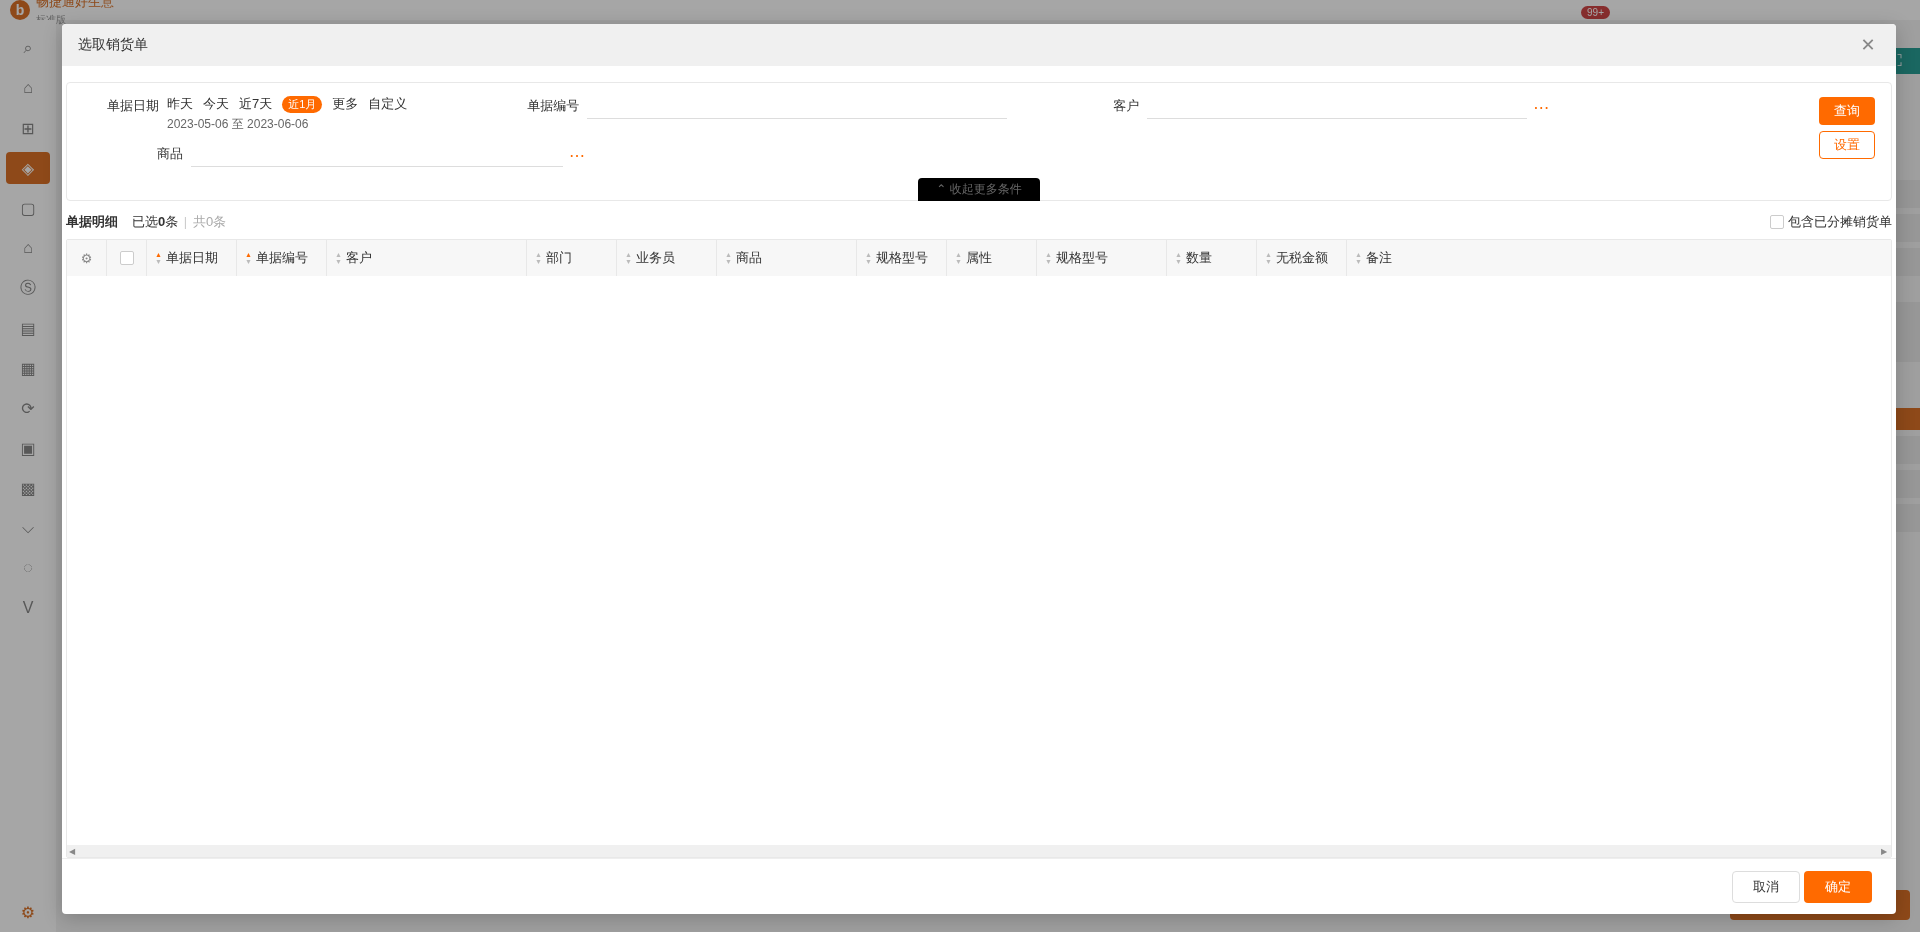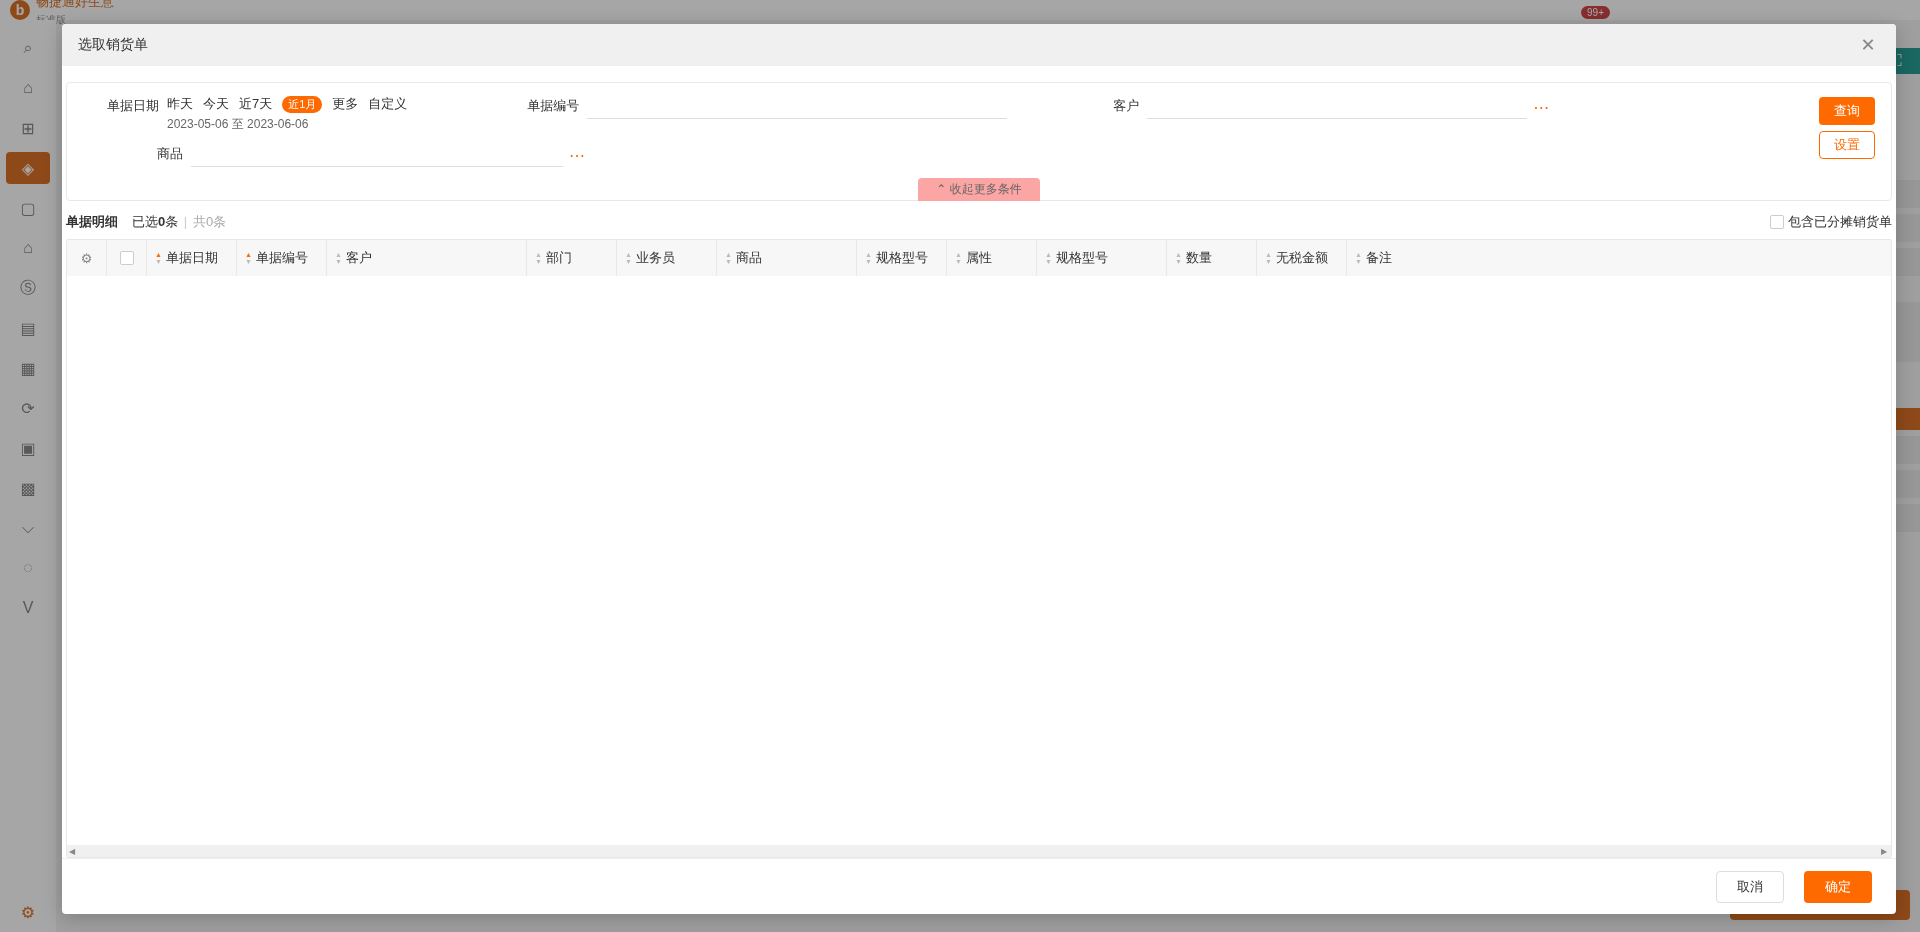--- a/index.html
+++ b/index.html
@@ -42,21 +42,21 @@
     .preset-active { background: #ff6a00; color: #fff; padding: 1px 6px; border-radius: 10px; font-size: 11px; }
     .date-range { font-size: 12px; color: #666; }
     .filter-input { border: none; border-bottom: 1px solid #ddd; width: 420px; height: 24px; font-size: 13px; padding: 2px 4px; }
     .filter-input-wrap { display: flex; align-items: center; gap: 6px; }
     .more-dots { color: #ff6a00; font-size: 16px; cursor: pointer; letter-spacing: 1px; }
     .filter-actions { position: absolute; right: 16px; top: 14px; display: flex; flex-direction: column; gap: 6px; }
     .btn { padding: 4px 14px; border-radius: 4px; font-size: 13px; cursor: pointer; border: 1px solid transparent; text-align: right; }
     .btn-primary { background: #ff6a00; color: #fff; }
     .btn-outline { background: #fff; color: #ff6a00; border-color: #ff6a00; }
     .collapse-bar { text-align: center; }
-    .collapse-btn { display: inline-block; background: #fca5a5; padding: 3px 18px; font-size: 12px; color: #666; border-radius: 4px 4px 0 0; cursor: pointer; position: relative; top: 1px; }
+    .collapse-btn { display: inline-block; background: #000000; padding: 3px 18px; font-size: 12px; color: #666; border-radius: 4px 4px 0 0; cursor: pointer; position: relative; top: 1px; }
     
     
     .list-header { display: flex; justify-content: space-between; align-items: center; margin-top: 12px; margin-bottom: 8px; }
     .list-header-left { display: flex; align-items: center; gap: 14px; font-size: 13px; }
     .list-title { font-weight: bold; color: #333; }
     .selected-count { color: #333; }
     .total-count { color: #aaa; }
     .checkbox-wrap { display: flex; align-items: center; gap: 4px; font-size: 13px; color: #333; }
     .chk { width: 14px; height: 14px; border: 1px solid #ccc; border-radius: 2px; background: #fff; }
     
@@ -66,21 +66,21 @@
     .th { border-right: 1px solid #e8e8e8; display: flex; align-items: center; padding: 0 8px; font-size: 13px; color: #333; gap: 4px; }
     .th:last-child { border-right: none; }
     .sort-icon { display: inline-flex; flex-direction: column; line-height: 1; font-size: 7px; color: #bbb; }
     .sort-icon.asc-active .up { color: #ff6a00; }
     .gear { color: #888; }
     .tbody { position: absolute; top: 36px; bottom: 12px; left: 0; right: 0; background: #fff; }
     .hscroll { position: absolute; bottom: 0; left: 0; right: 0; height: 12px; background: #f0f0f0; display: flex; justify-content: space-between; align-items: center; padding: 0 2px; }
     .hscroll-arrow { width: 8px; height: 8px; color: #888; font-size: 8px; }
     
     
-    .modal-footer { height: 56px; border-top: 1px solid #eee; display: flex; align-items: center; justify-content: flex-end; padding: 0 24px; gap: 20px; }
+    .modal-footer { height: 56px; border-top: 1px solid #eee; display: flex; align-items: center; justify-content: flex-end; padding: 0 24px; gap: 4px; }
     .btn-default { background: #fff; border: 1px solid #ddd; color: #333; padding: 6px 20px; }
     .btn-confirm { background: #ff6a00; color: #fff; padding: 6px 20px; }
   </style>
 </head>
 <body>
 
 <div class="bg-app">
   <div class="bg-header">
     <div class="bg-logo">b</div>
     <div class="bg-brand">

